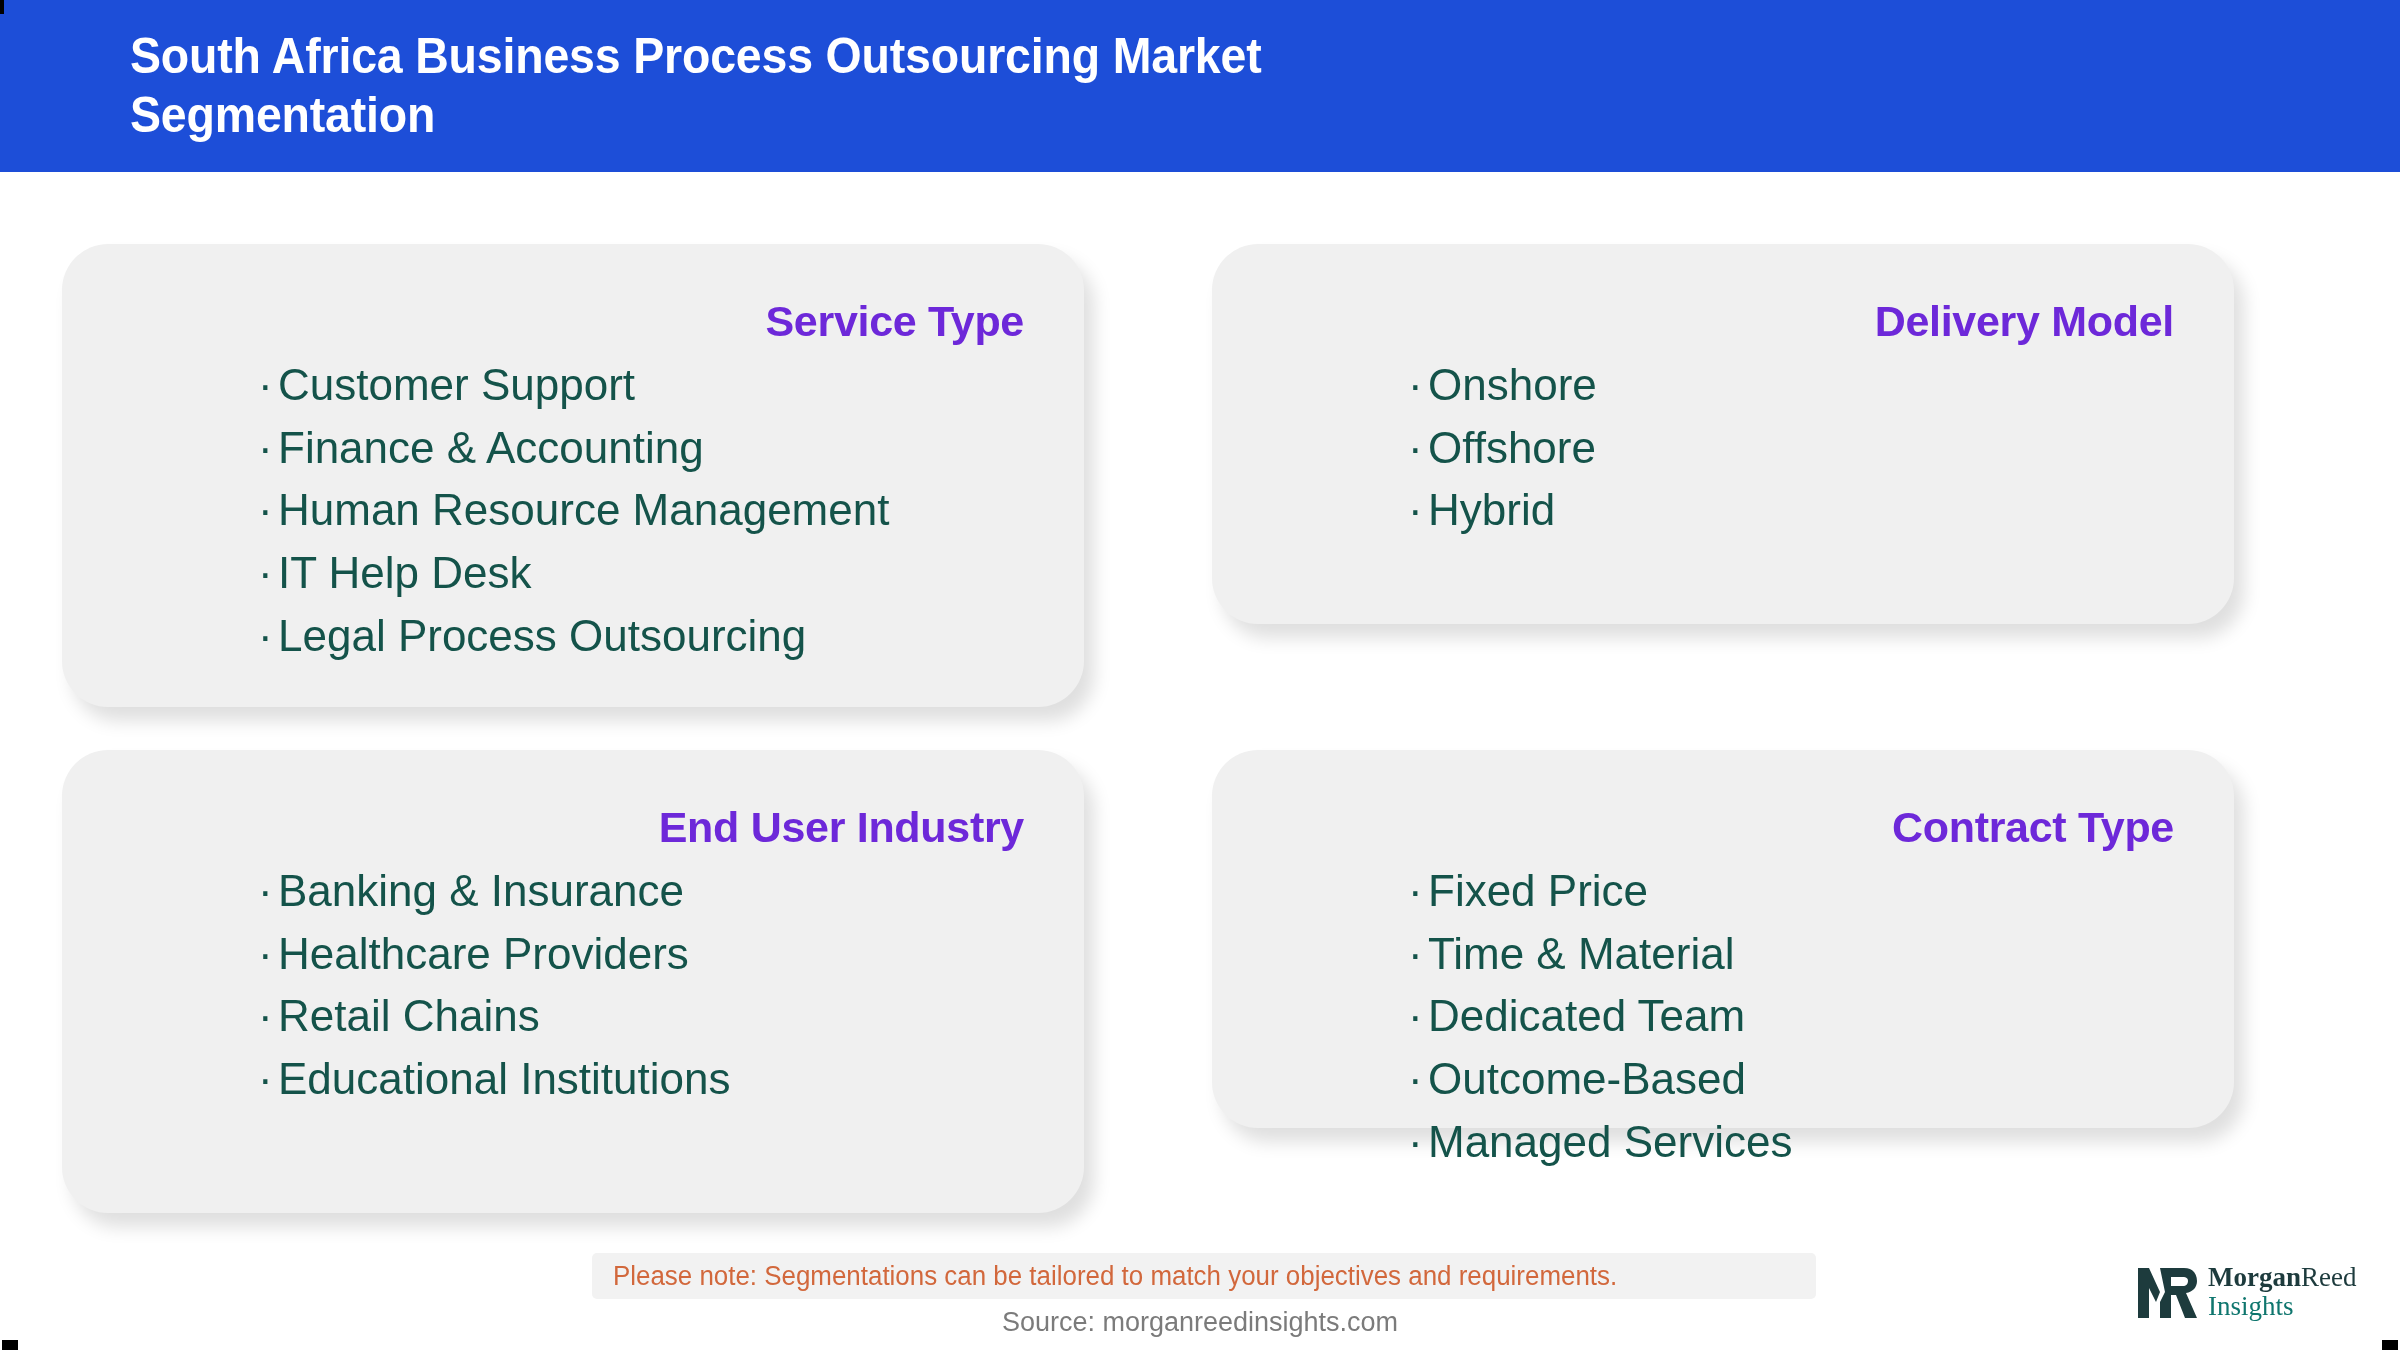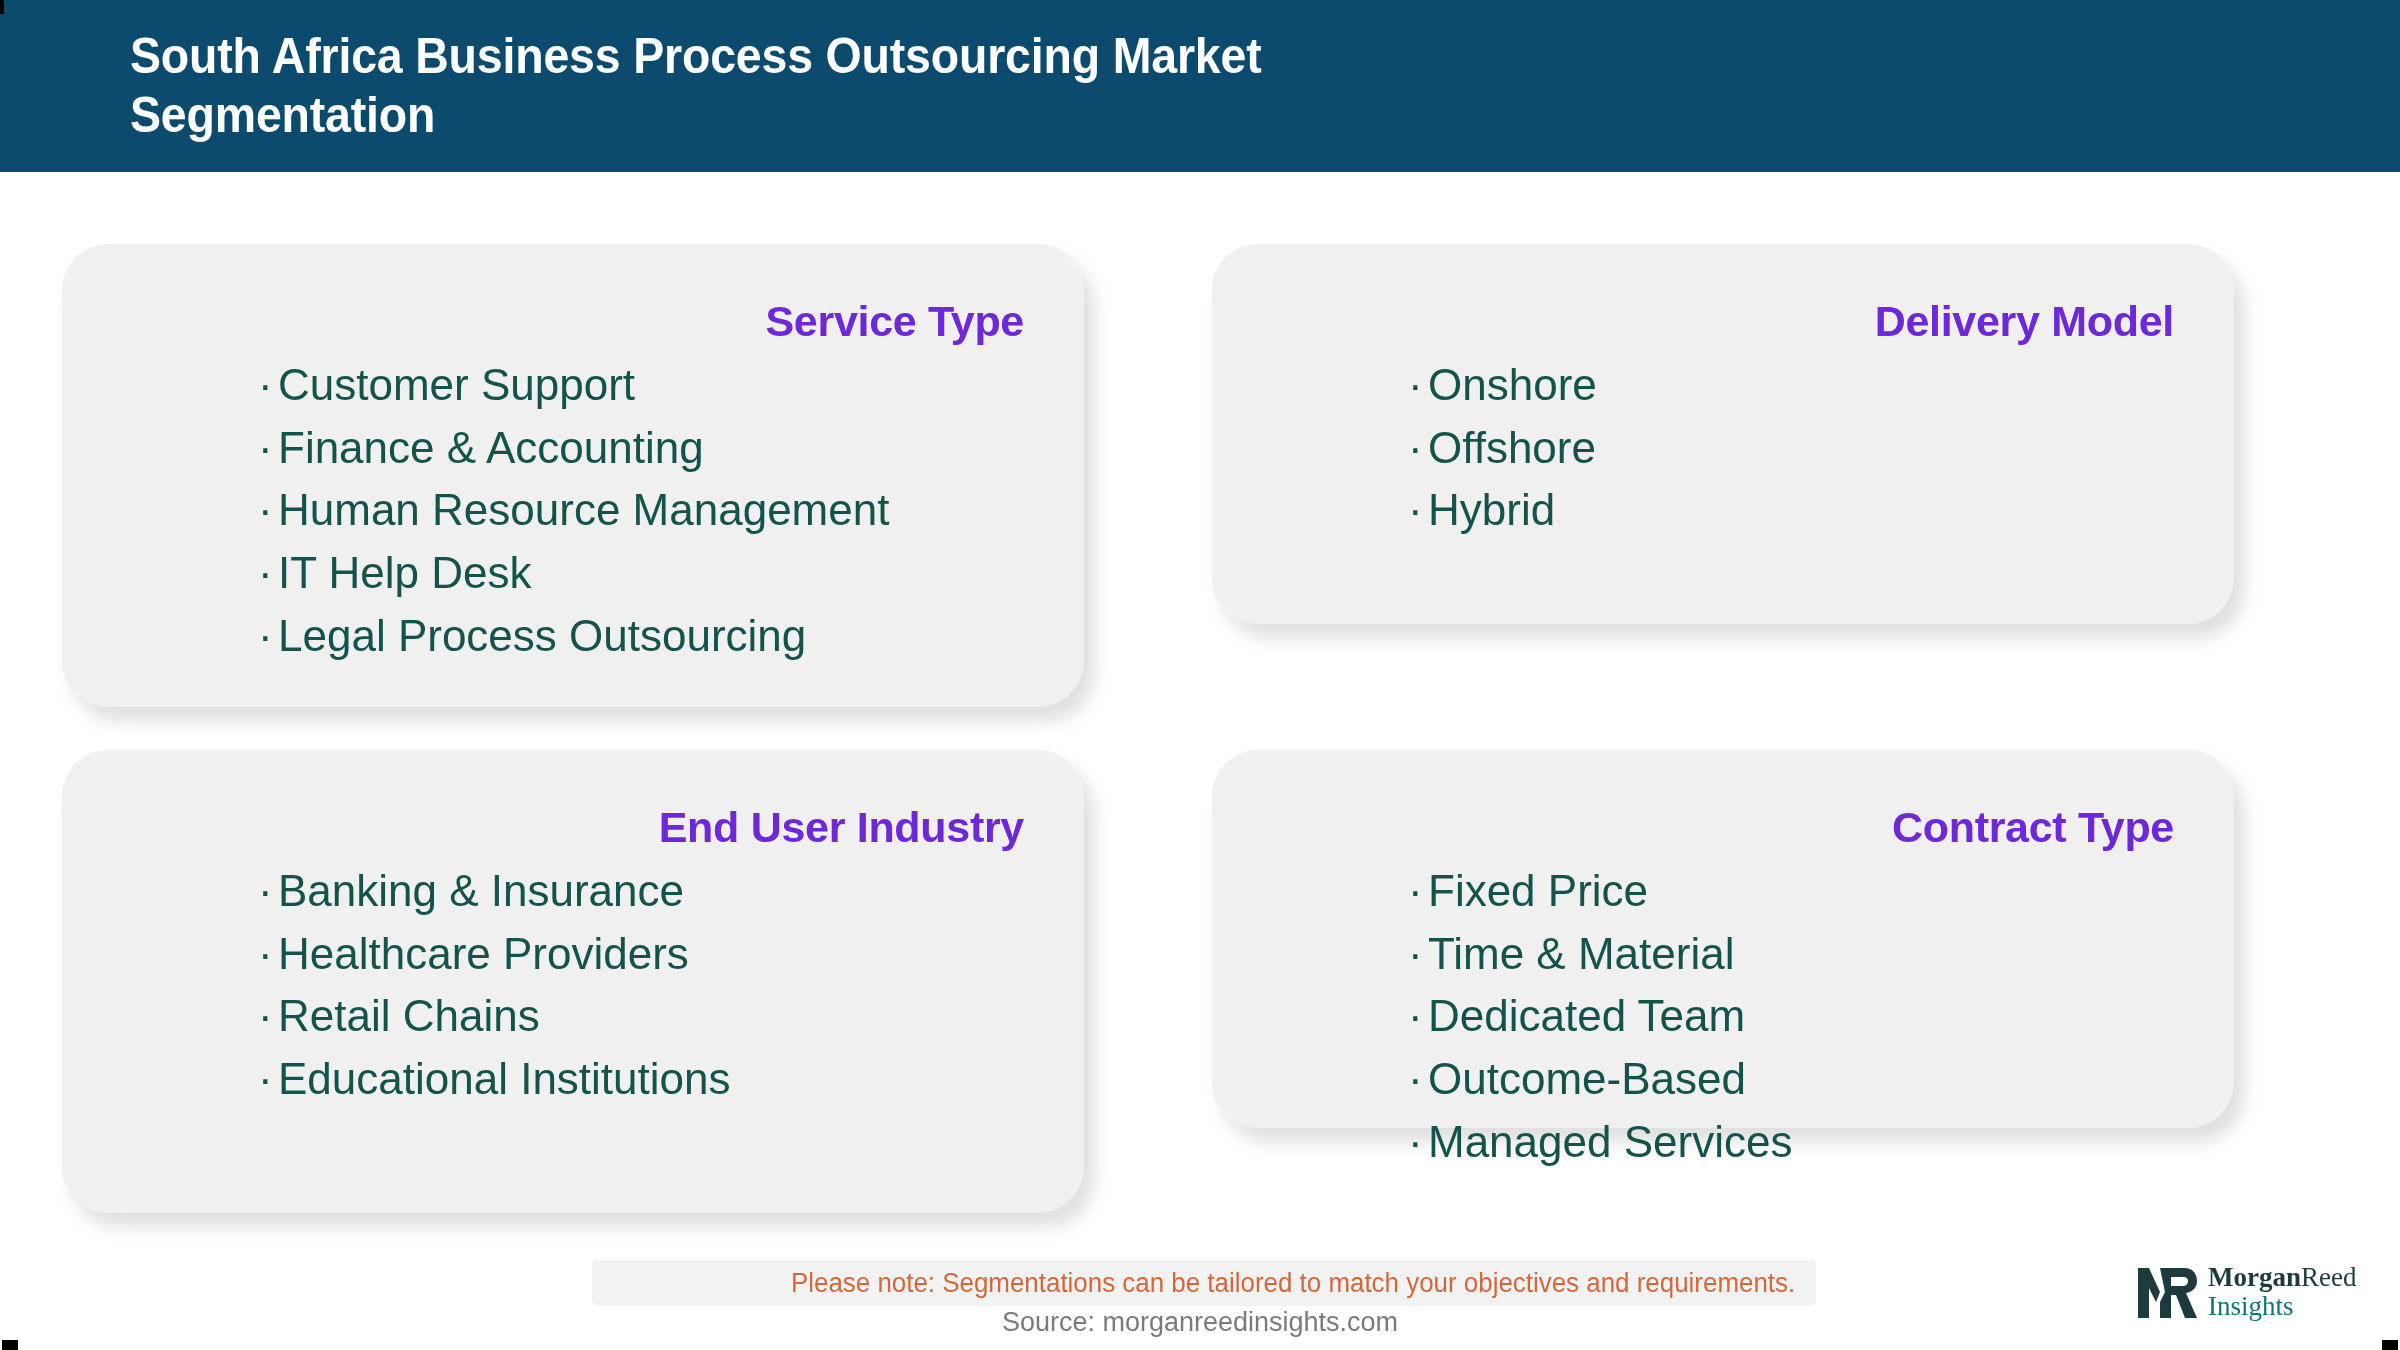--- a/index.html
+++ b/index.html
@@ -15,21 +15,21 @@
     position: relative;
   }
 
   
   .header {
     position: absolute;
     left: 0;
     top: 0;
     width: 2400px;
     height: 172px;
-    background: #0c4a6e;
+    background: #1d4ed8;
     box-sizing: border-box;
     display: flex;
     align-items: center;
   }
   .header-title {
     color: #ffffff;
     font-size: 50px;
     font-weight: bold;
     line-height: 1.18;
     letter-spacing: -0.2px;
@@ -95,28 +95,28 @@
   .footer {
     position: absolute;
     left: 0;
     top: 1232px;
     width: 2400px;
     height: 118px;
   }
   .note-pill {
     position: absolute;
     left: 592px;
-    top: 28px;
+    top: 21px;
     width: 1224px;
     height: 46px;
     background: #f2f2f2;
     border-radius: 5px;
     display: flex;
     align-items: center;
-    justify-content: flex-end;
+    justify-content: flex-start;
     box-sizing: border-box;
   }
   .note-text {
     color: #d2683c;
     font-size: 27px;
     font-weight: 400;
     font-family: "Liberation Sans Narrow", "Liberation Sans", sans-serif;
     white-space: nowrap;
     transform: scaleX(0.96);
   }

